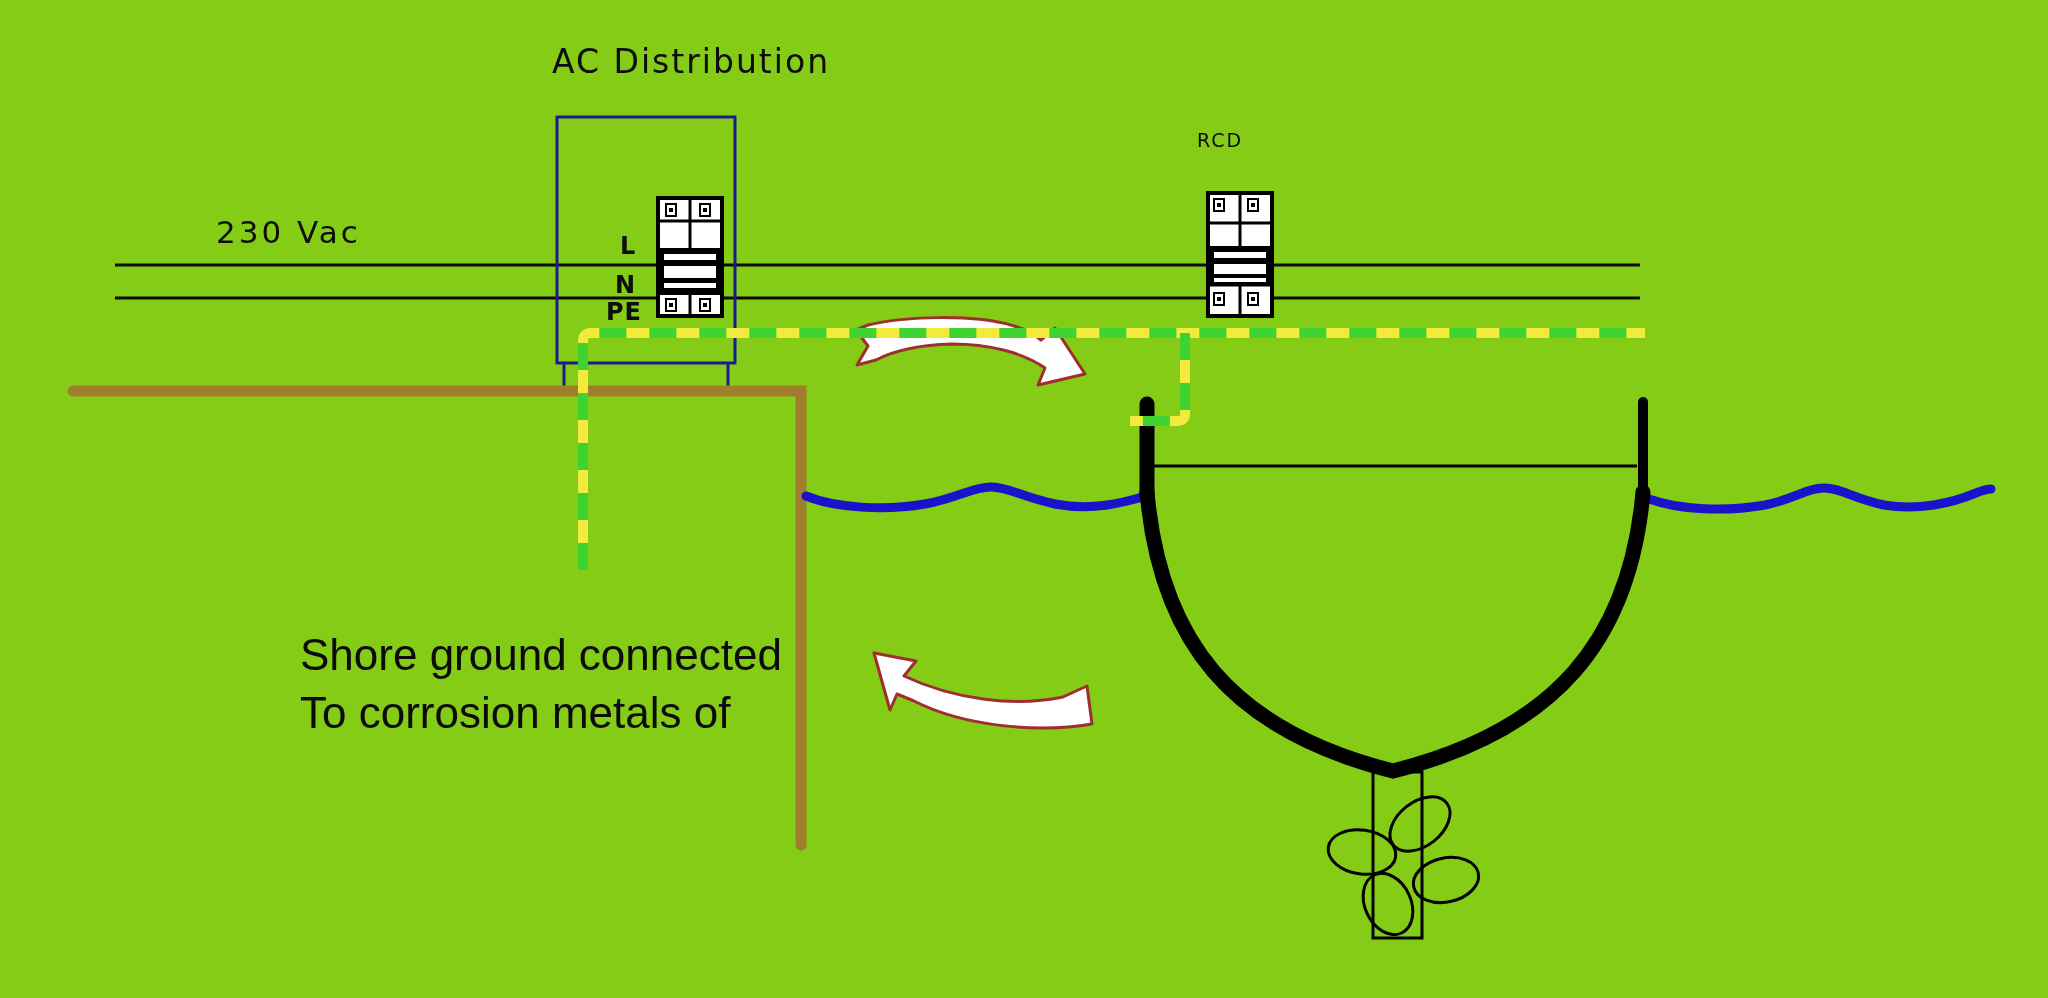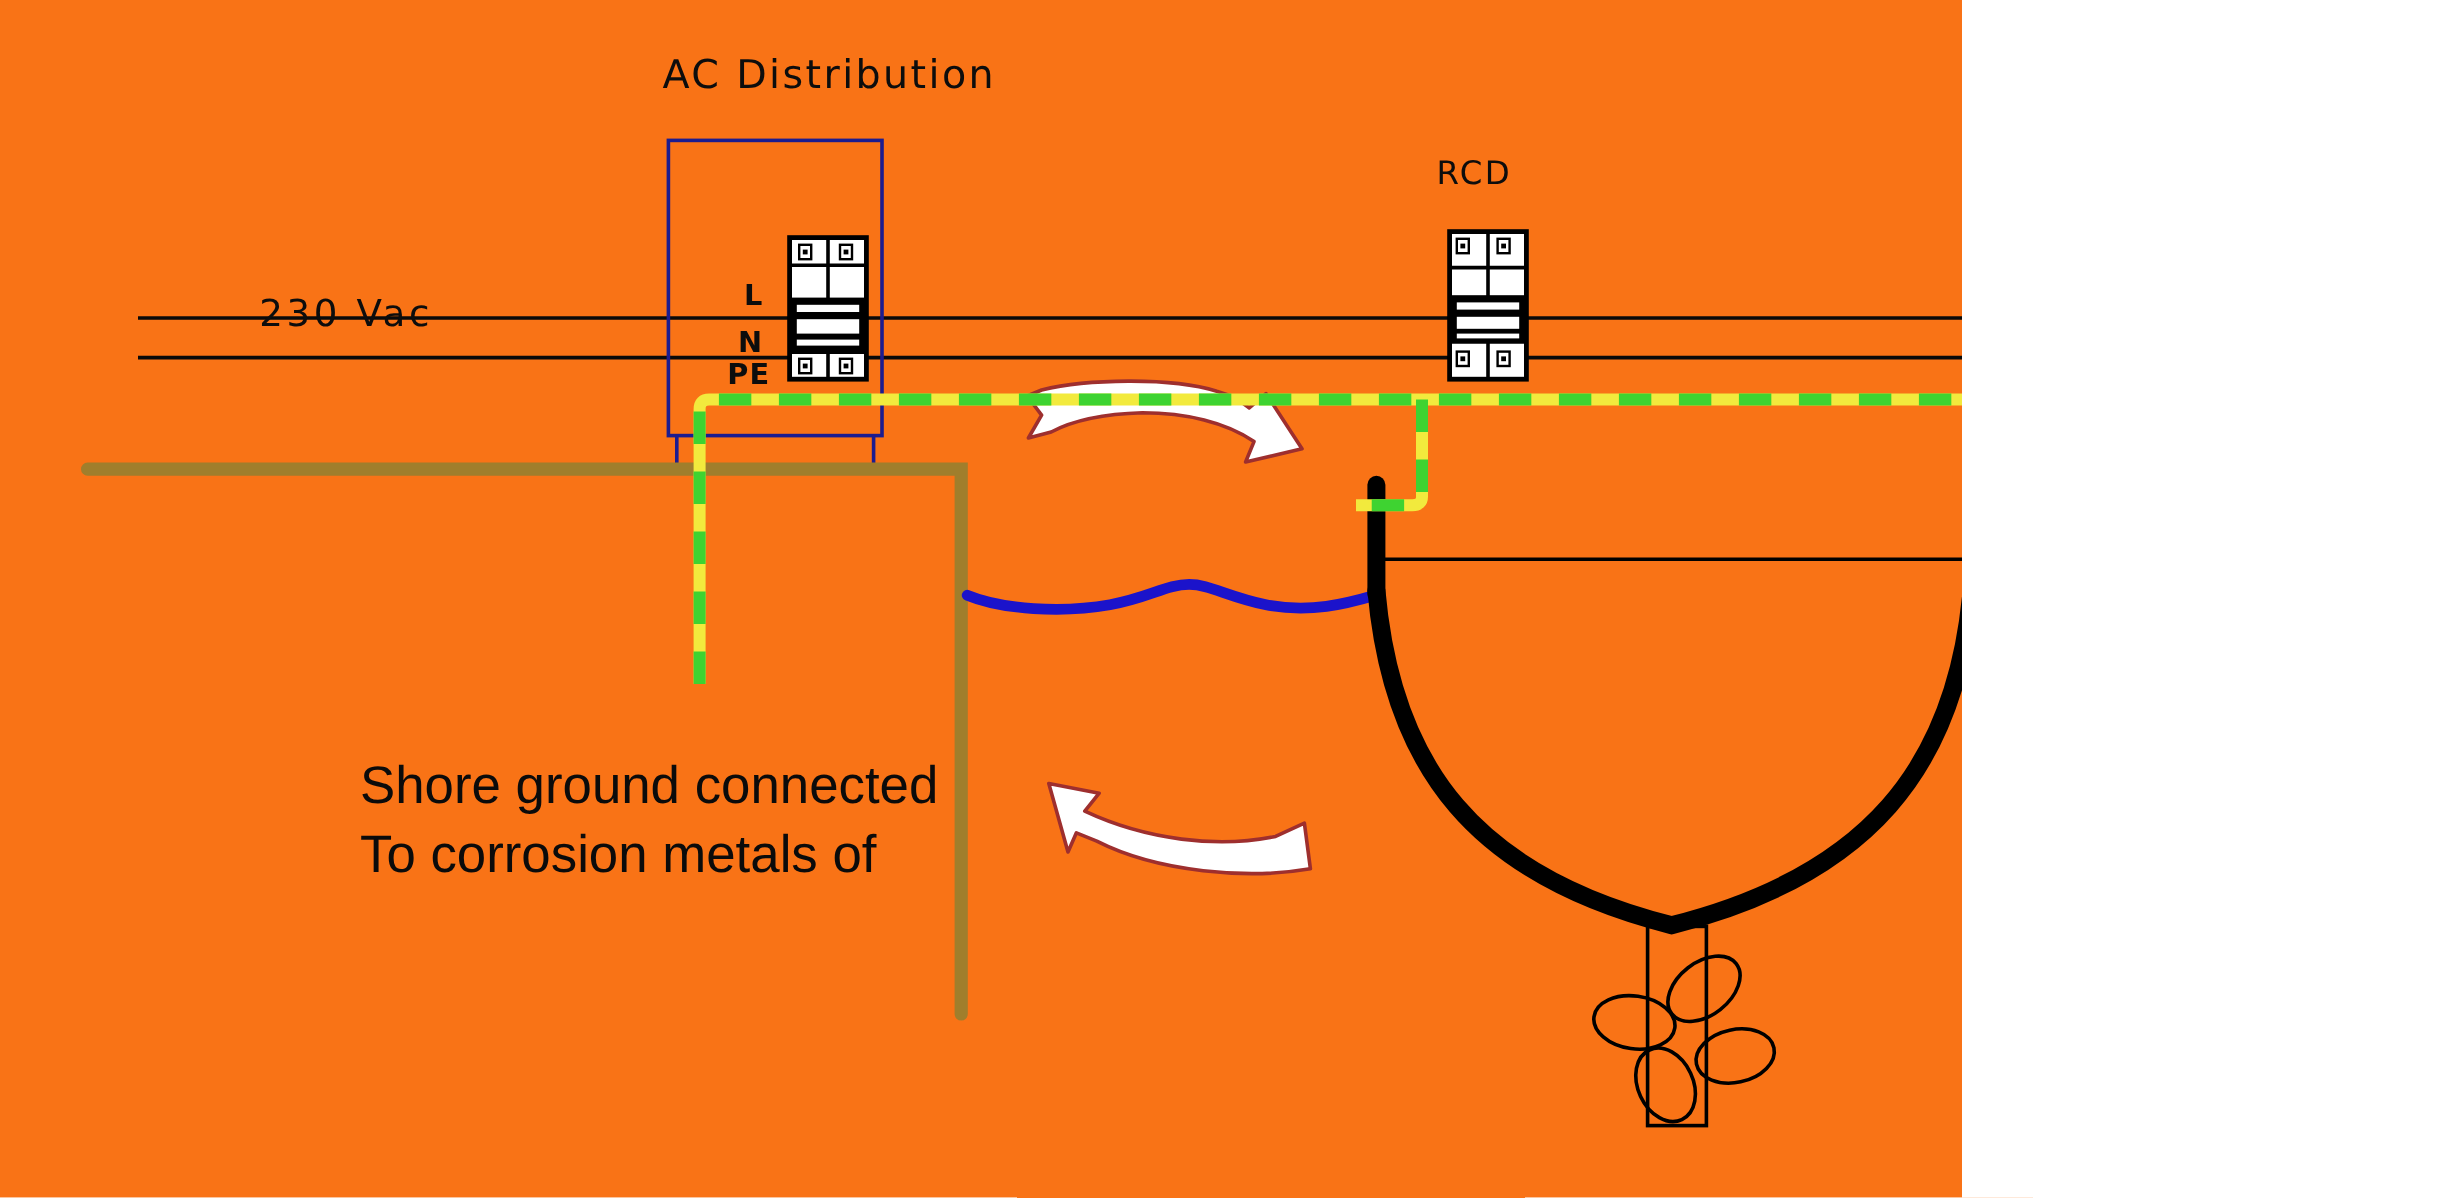--- a/index.html
+++ b/index.html
@@ -1,22 +1,22 @@
 <!DOCTYPE html>
 <html><head>
 <meta charset="utf-8">
 <style>
   html,body{margin:0;padding:0;background:#ffffff;}
-  .canvas{position:relative;width:1635px;height:998px;background:#f97316;overflow:hidden;
+  .canvas{position:relative;width:2048px;height:998px;background:#84cc16;overflow:hidden;
           font-family:"DejaVu Sans",sans-serif;text-decoration:underline;}
   .diagram-svg{position:absolute;left:0;top:0;}
   .lbl{position:absolute;color:#0d0d0d;white-space:nowrap;font-family:"DejaVu Sans",sans-serif;}
   .title-lbl{left:552px;top:42px;font-size:33px;letter-spacing:2px;}
-  .voltage-lbl{left:216px;top:214px;font-size:31px;letter-spacing:3px;margin-top:30px;}
-  .rcd-lbl{left:1197px;top:129px;font-size:27px;letter-spacing:2px;}
+  .voltage-lbl{left:216px;top:214px;font-size:31px;letter-spacing:3px;}
+  .rcd-lbl{left:1197px;top:129px;font-size:19px;letter-spacing:2px;}
   .pin-lbl{font-size:24px;font-weight:bold;letter-spacing:1px;}
   .pin-l{left:620px;top:232px;}
   .pin-n{left:615px;top:271px;}
   .pin-pe{left:606px;top:298px;}
   .caption{position:absolute;left:300px;top:626px;color:#0b0b0b;
            font-family:"Liberation Sans",sans-serif;font-size:44px;line-height:58px;}
   .caption div{white-space:nowrap;}
 </style>
 </head>
 <body>

